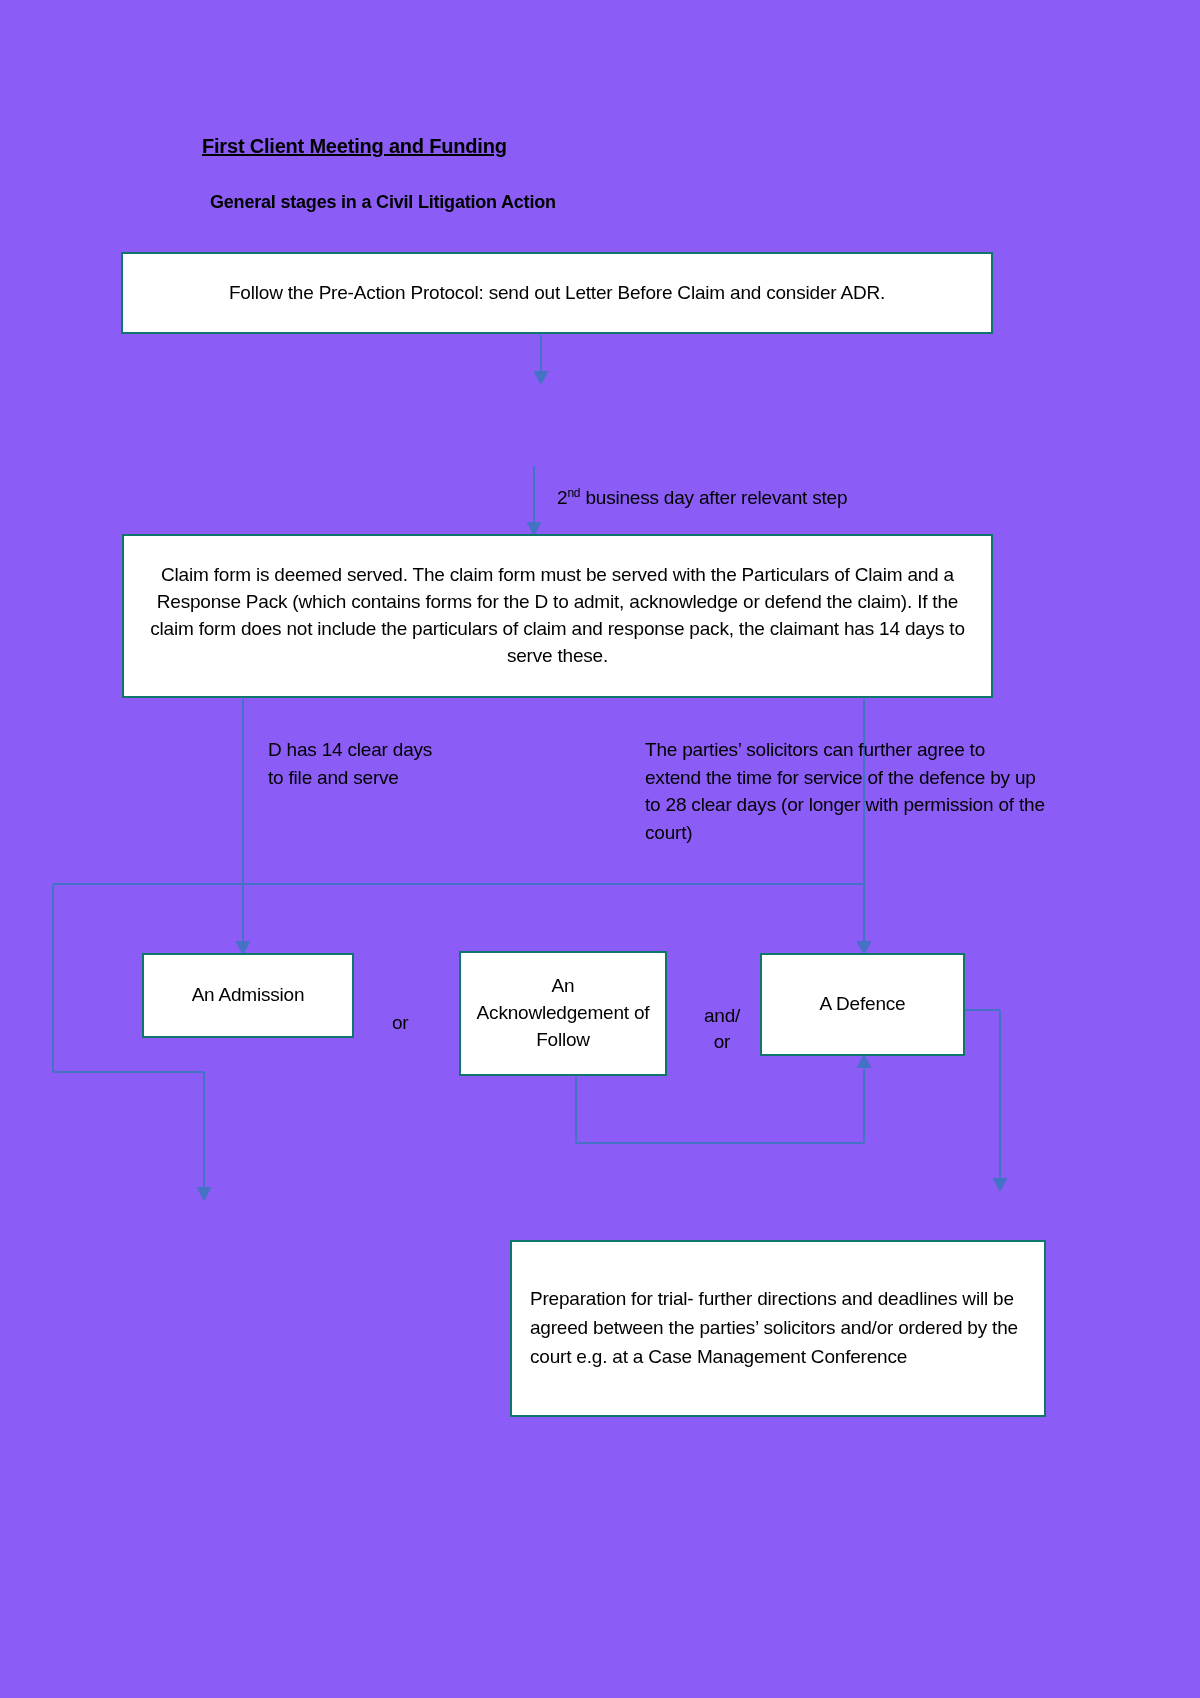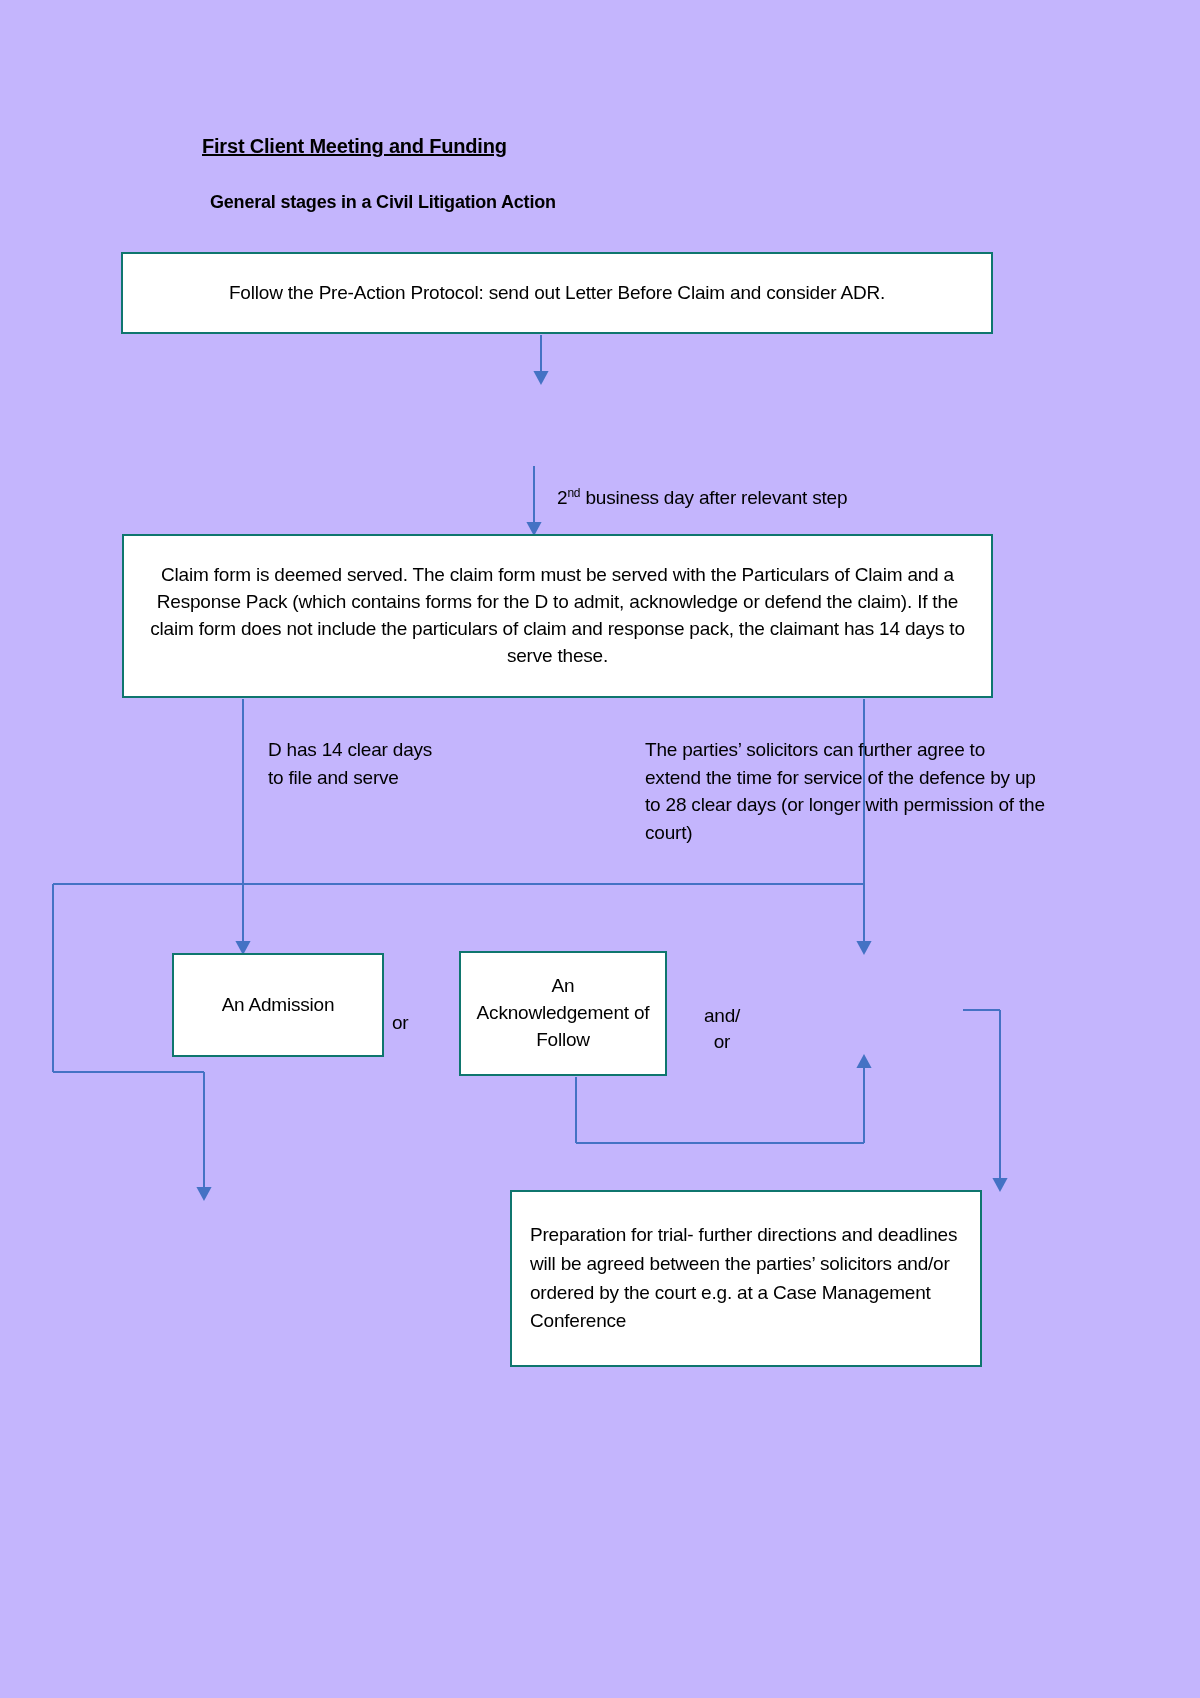--- a/index.html
+++ b/index.html
@@ -1,45 +1,45 @@
 <!DOCTYPE html>
 <html><head>
 <meta charset="utf-8">
 <style>
   html,body{margin:0;padding:0;background:#fff;}
   body{width:1200px;height:1698px;position:relative;
        font-family:"Liberation Sans", sans-serif;color:#000;overflow:hidden;}
 
-  .page{position:absolute;inset:0;background:#c4b5fd;text-decoration:underline;}
+  .page{position:absolute;inset:0;background:#8b5cf6;text-decoration:underline;}
 
   
   .h-title{position:absolute;left:202px;top:135px;font-size:20px;font-weight:bold;
            text-decoration:underline;letter-spacing:-0.2px;white-space:nowrap;}
   .h-sub{position:absolute;left:210px;top:192px;font-size:18px;font-weight:bold;
          letter-spacing:-0.2px;white-space:nowrap;}
 
   
   .box{position:absolute;box-sizing:border-box;background:#fff;
        border:2px solid #0f766e;display:flex;align-items:center;justify-content:center;}
   .box .tx{font-size:19px;line-height:1.42;letter-spacing:-0.2px;text-align:center;
            padding:0 14px;}
   .box.left .tx{text-align:left;width:100%;}
 
   #box-protocol{left:121px;top:252px;width:872px;height:82px;}
   #box-issue{left:118px;top:383px;width:875px;height:82px;}
   #box-served{left:122px;top:534px;width:871px;height:164px;}
   #box-served .tx{padding:0 24px;}
 
-  #box-admission{left:172px;top:953px;width:212px;height:104px;}
+  #box-admission{left:142px;top:953px;width:212px;height:85px;}
   #box-ack{left:459px;top:951px;width:208px;height:125px;}
   #box-defence{left:760px;top:953px;width:205px;height:103px;}
 
   #box-default{left:113px;top:1199px;width:272px;height:143px;}
   #box-default .tx{padding:0 16px;font-size:19px;line-height:1.52;}
-  #box-trial{left:510px;top:1190px;width:472px;height:177px;}
+  #box-trial{left:510px;top:1240px;width:536px;height:177px;}
   #box-trial .tx{padding:0 18px;font-size:19px;line-height:1.52;}
 
   
   .note{position:absolute;font-size:19px;line-height:1.46;letter-spacing:-0.2px;}
   #note-step{left:557px;top:484px;white-space:nowrap;}
   #note-step sup{font-size:12px;vertical-align:super;}
   #note-dfile{left:268px;top:736px;width:180px;}
   #note-extend{left:645px;top:736px;width:400px;}
 
   .conn-label{position:absolute;font-size:19px;line-height:1.35;letter-spacing:-0.2px;
@@ -109,19 +109,22 @@
   </div>
 
   <div class="conn-label" id="label-or">or</div>
 
   <div class="box" id="box-ack">
     <div class="tx">An Acknowledgement of Follow</div>
   </div>
 
   <div class="conn-label" id="label-andor">and/ or</div>
 
+  <div class="box" id="box-defence">
+    <div class="tx">A Defence</div>
+  </div>
 
 
   <div class="box left" id="box-trial">
     <div class="tx">Preparation for trial- further directions and deadlines will be agreed between the parties’ solicitors and/or ordered by the court e.g. at a Case Management Conference</div>
   </div>
 
 </div>
 
 </body></html>

